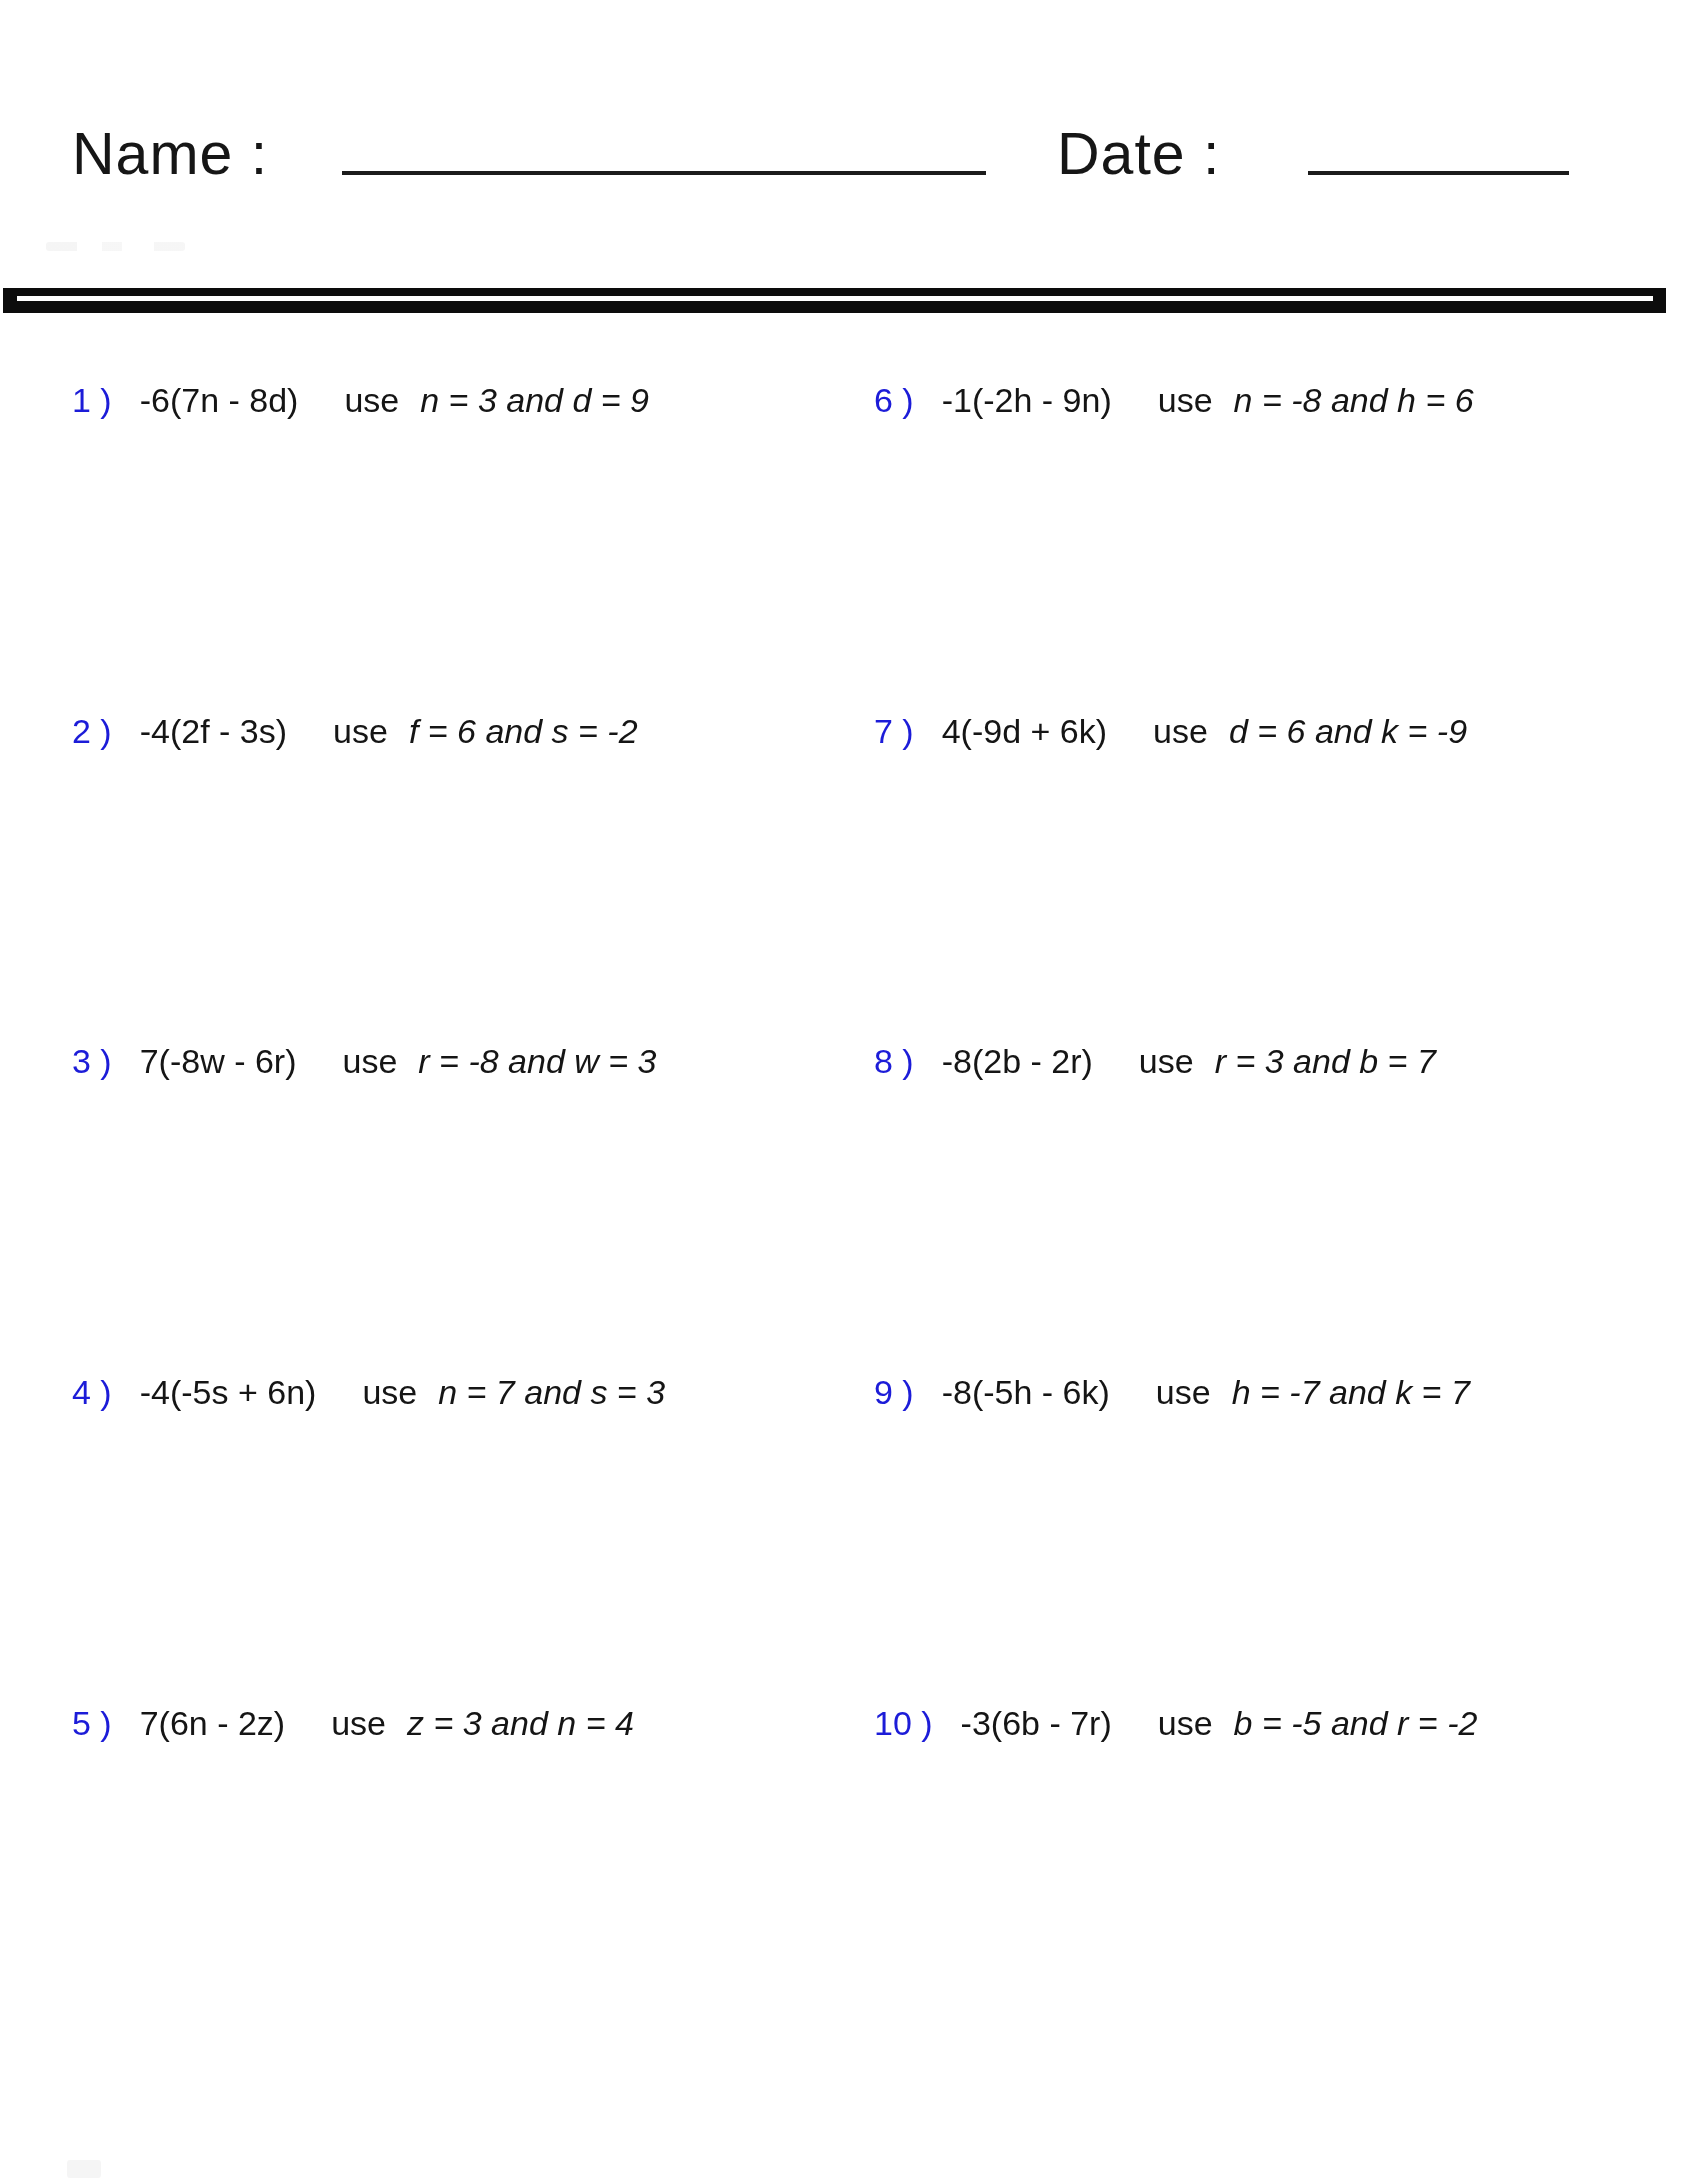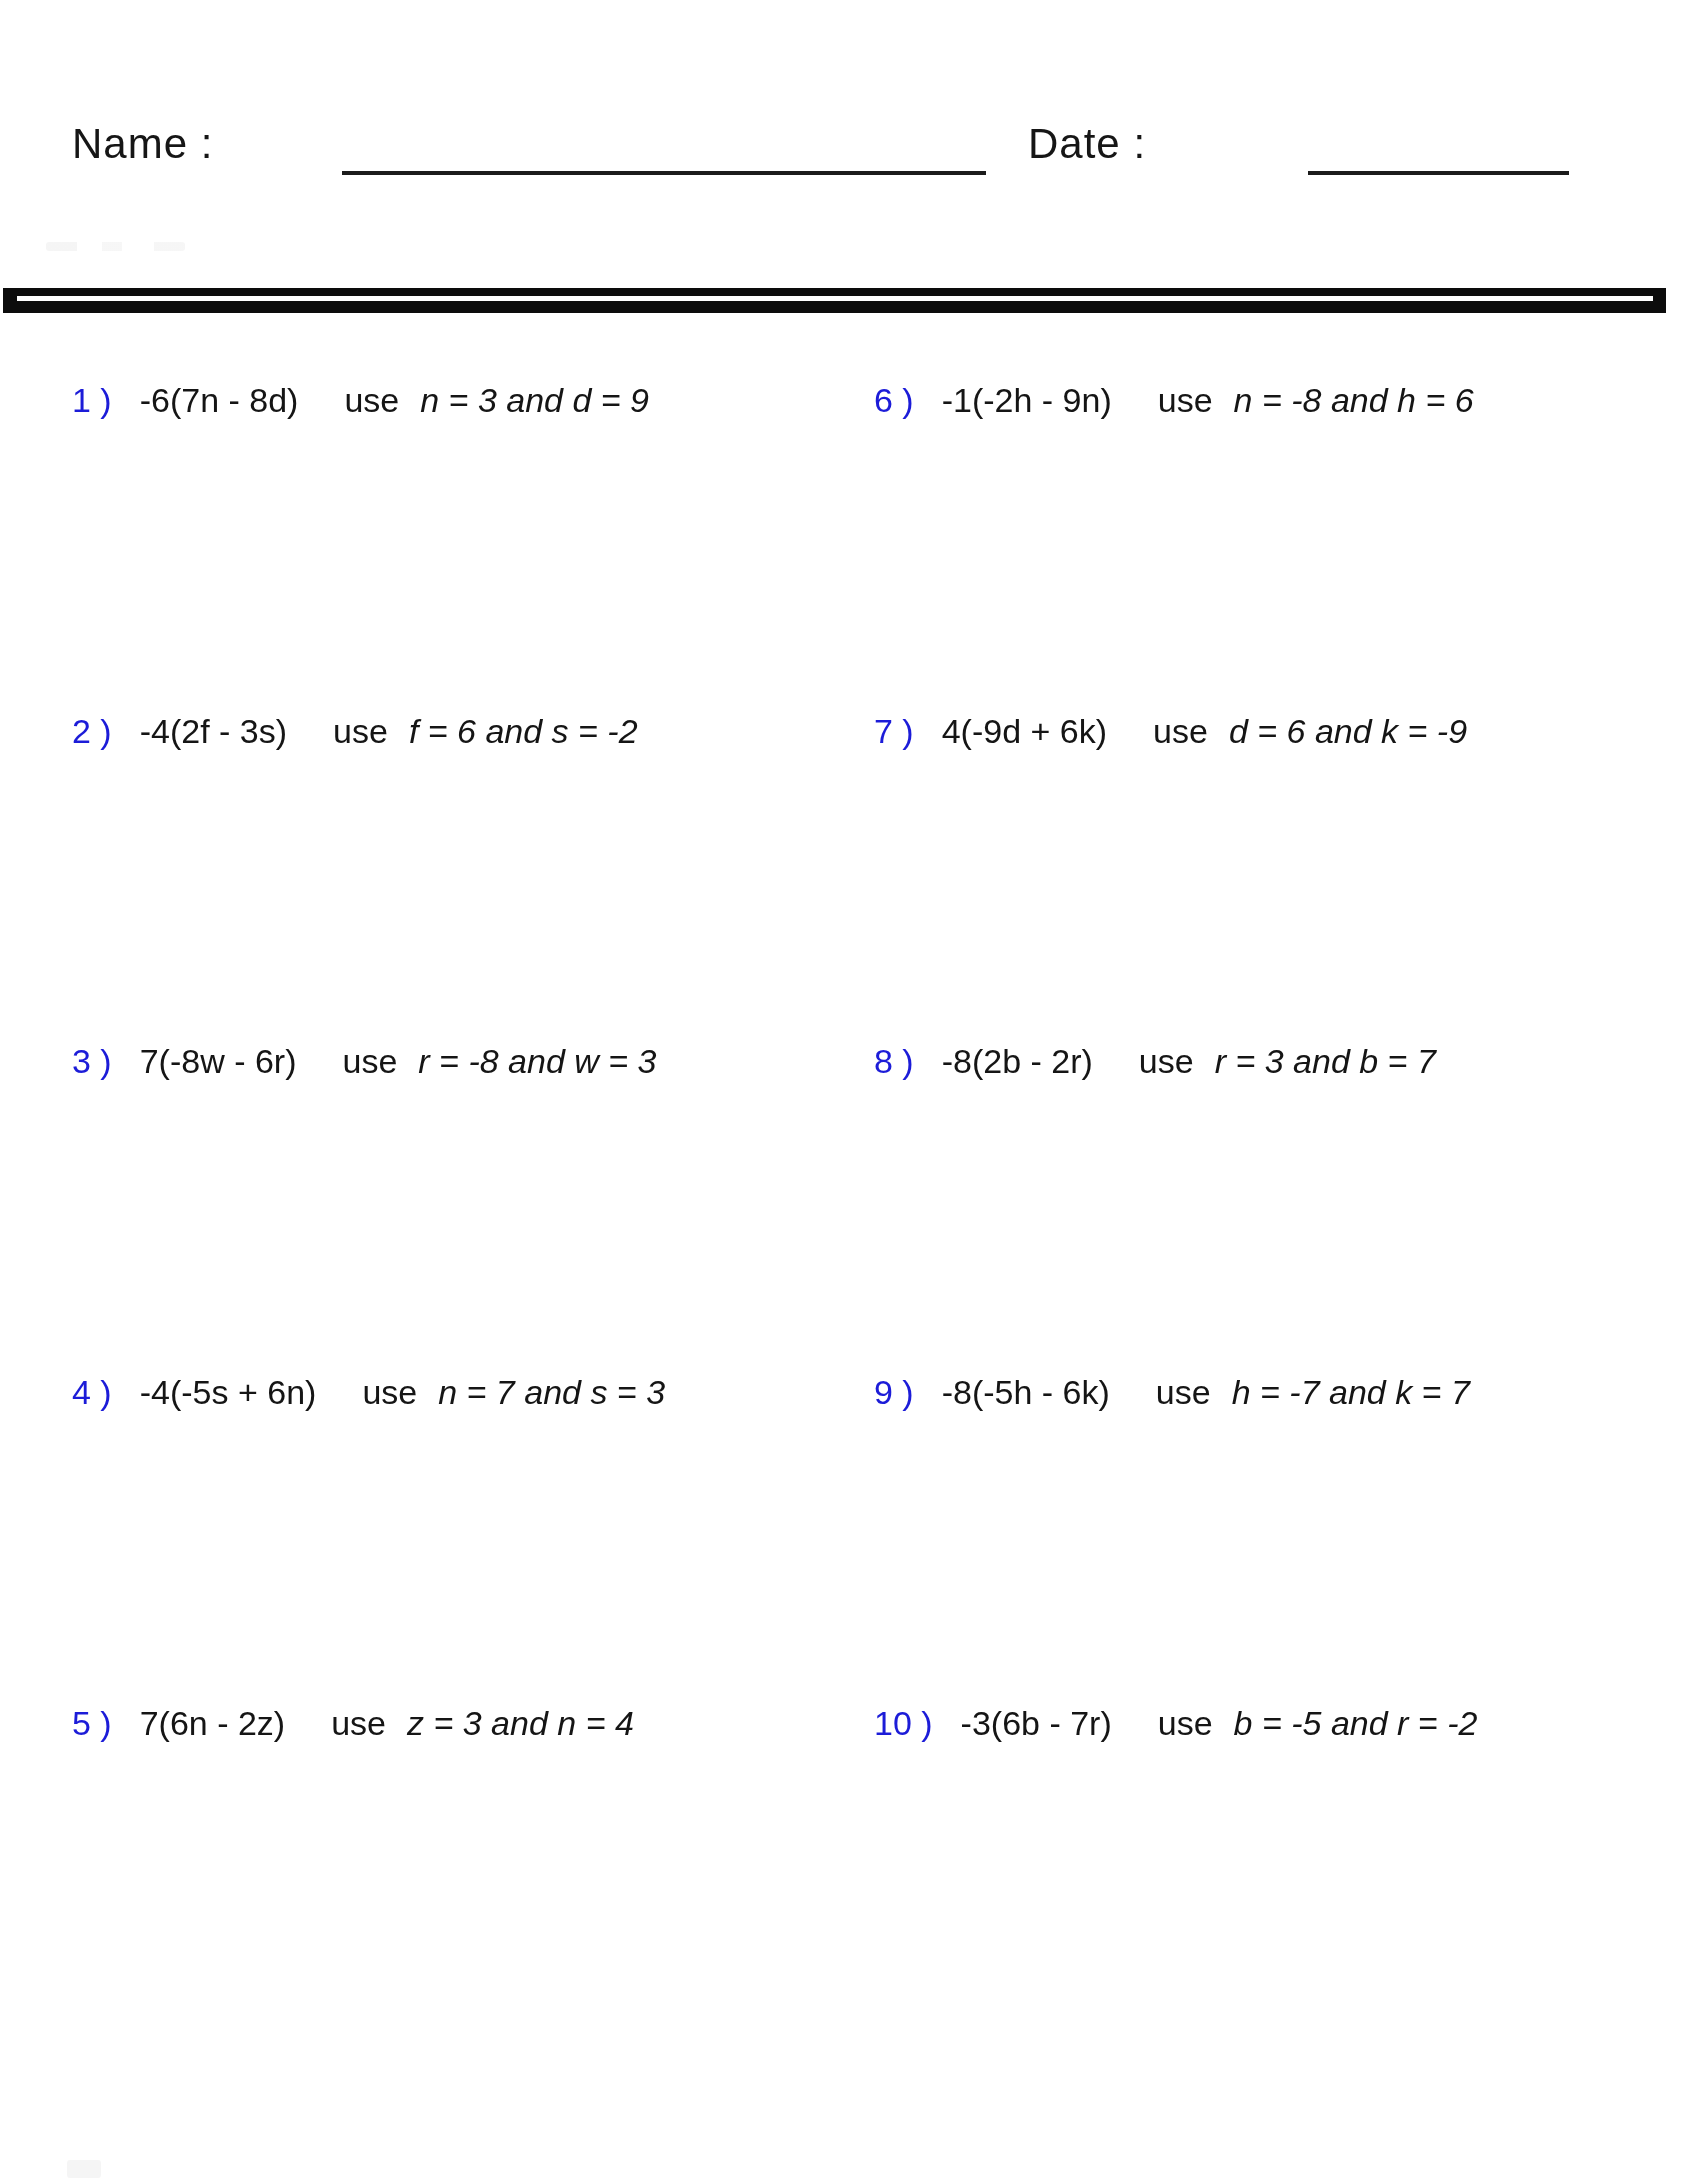--- a/index.html
+++ b/index.html
@@ -4,21 +4,21 @@
 <style>
   html,body{margin:0;padding:0;}
   body{
     width:1683px;height:2178px;position:relative;overflow:hidden;
     background:#ffffff;
     font-family:"Liberation Sans","DejaVu Sans",sans-serif;
     color:#141414;
   }
   .hdr-label{
     position:absolute;
-    font-size:42px;
+    font-size:59px;
     color:#161616;
     letter-spacing:1px;
     white-space:nowrap;
   }
   .blank-line{
     position:absolute;
     height:4px;
     background:#1c1c1c;
   }
   .name-line{left:342px;top:171px;width:644px;}
@@ -64,21 +64,21 @@
   .artifact-bottom{ left:67px;top:2160px;width:34px;height:18px;background:#ededed;}
 </style>
 </head>
 <body>
 
 <div>
 
   <div class="hdr-label" style="left:72px;top:120px;">Name :</div>
   <div class="blank-line name-line"></div>
 
-  <div class="hdr-label" style="left:1028px;top:120px;">Date :</div>
+  <div class="hdr-label" style="left:1057px;top:120px;">Date :</div>
   <div class="blank-line date-line"></div>
 
   <div class="divider">
     <div class="divider-stripe"></div>
   </div>
 
   <div class="problem col-left row-1">
     <span class="p-num">1 )</span>
     <span class="p-expr">-6(7n - 8d)</span>
     <span class="p-use">use</span>

